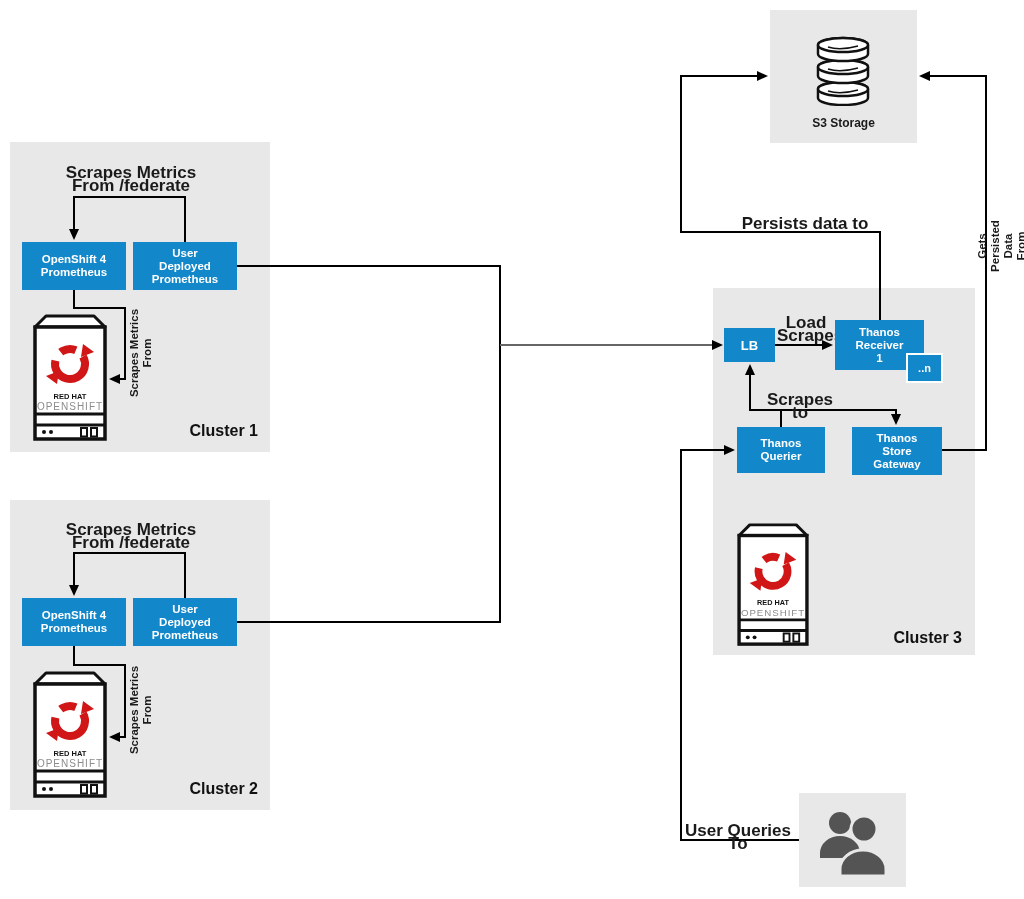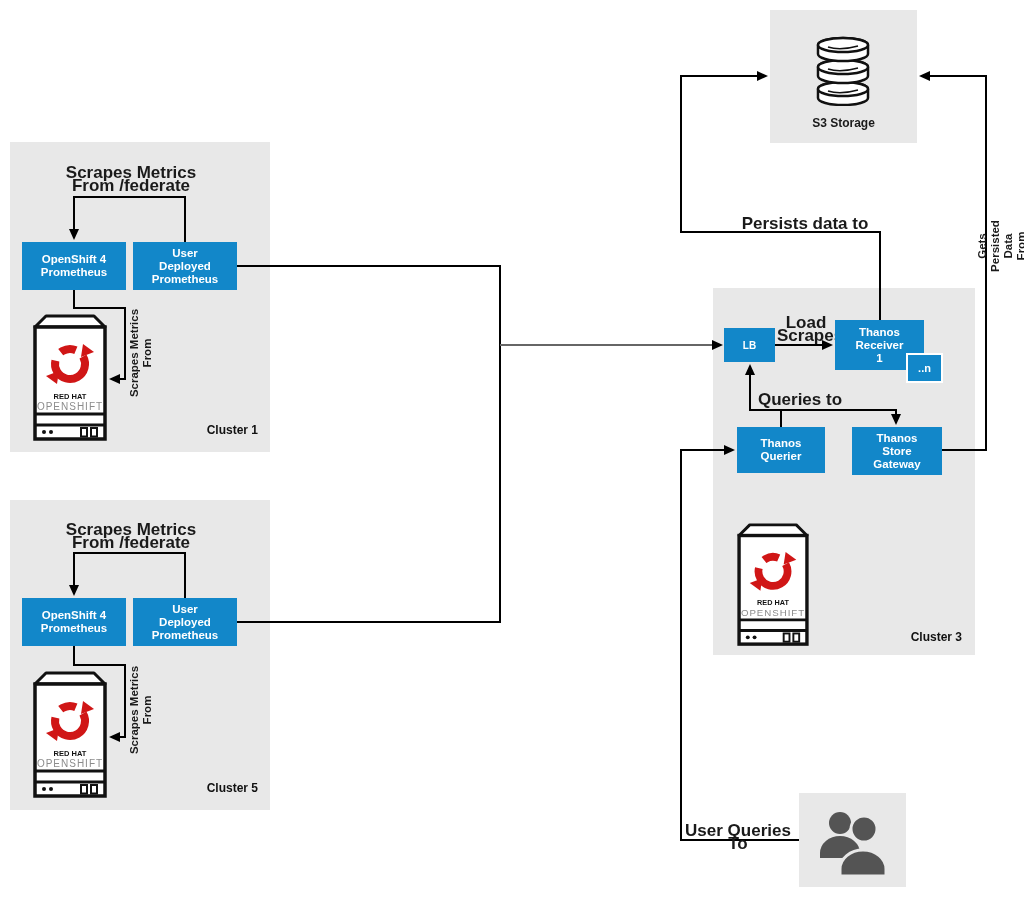--- a/index.html
+++ b/index.html
@@ -8,28 +8,28 @@
     font-family:Liberation Sans, sans-serif;overflow:hidden;
   }
   .zone{position:absolute;background:#e8e8e8;}
   .wires{position:absolute;left:0;top:0;pointer-events:none;}
   .node{
     position:absolute;background:#1287c9;color:#fff;
     display:flex;align-items:center;justify-content:center;
     text-align:center;font-weight:700;font-size:11.5px;line-height:13px;
     white-space:pre-line;
   }
-  .node.lb{font-size:10px;}
+  .node.lb{font-size:13px;}
   .node.nbox{border:2px solid #fff;box-sizing:border-box;font-size:11px;}
   .lbl{
     position:absolute;font-weight:700;font-size:17px;line-height:13px;
     color:#1a1a1a;text-align:center;white-space:pre-line;
   }
   .lbl.right{text-align:right;}
-  .cluster-label{font-size:12px;color:#111;}
+  .cluster-label{font-size:16px;color:#111;}
   .vlbl{
     position:absolute;font-weight:700;font-size:11.5px;line-height:13px;
     color:#1a1a1a;text-align:center;white-space:pre-line;
     transform:translate(-50%,-50%) rotate(-90deg);
   }
   .icon{position:absolute;}
 </style>
 </head>
 <body>
 
@@ -127,35 +127,35 @@
     </g>
     <text x="39" y="88" text-anchor="middle" font-size="7.5" font-weight="bold" fill="#111">RED HAT</text>
     <text x="39" y="99" text-anchor="middle" font-size="10" fill="#8c8c8c" letter-spacing="1">OPENSHIFT</text>
     <line x1="4" y1="103" x2="74" y2="103" stroke="#111" stroke-width="3"></line>
     <line x1="4" y1="114" x2="74" y2="114" stroke="#111" stroke-width="3"></line>
     <circle cx="13" cy="121" r="2" fill="#111"></circle>
       <circle cx="20" cy="121" r="2" fill="#111"></circle>
     <rect x="50" y="117" width="6" height="8.5" fill="none" stroke="#111" stroke-width="2"></rect>
     <rect x="60" y="117" width="6" height="8.5" fill="none" stroke="#111" stroke-width="2"></rect>
   </svg>
-  <div class="lbl cluster-label right" style="left:168px;top:782px;width:90px">Cluster 5</div>
+  <div class="lbl cluster-label right" style="left:168px;top:782px;width:90px">Cluster 2</div>
 
   <div class="lbl" style="left:730px;top:217px;width:150px">Persists data to</div>
   <div class="vlbl" style="left:1002px;top:246px">Gets Persisted
 Data From</div>
   <div class="lbl" style="left:682px;top:824px;width:112px">User Queries To</div>
 
   <div class="node lb" style="left:724px;top:328px;width:51px;height:34px">LB</div>
   <div class="lbl" style="left:777px;top:316px;width:58px">Load
 Scrapes</div>
   <div class="node" style="left:835px;top:320px;width:89px;height:50px">Thanos
 Receiver
 1</div>
   <div class="node nbox" style="left:906px;top:353px;width:37px;height:30px">..n</div>
-  <div class="lbl" style="left:757px;top:393px;width:86px">Queries to</div>
+  <div class="lbl" style="left:757px;top:393px;width:86px">Scrapes to</div>
   <div class="node" style="left:737px;top:427px;width:88px;height:46px">Thanos
 Querier</div>
   <div class="node" style="left:852px;top:427px;width:90px;height:48px">Thanos
 Store
 Gateway</div>
   <svg class="icon" style="left:735px;top:520px" width="76" height="128" viewBox="0 0 78 132">
     <polygon points="4,16 15,5 63,5 74,16" fill="#fff" stroke="#111" stroke-width="3" stroke-linejoin="round"></polygon>
     <rect x="4" y="16" width="70" height="112" fill="#fff" stroke="#111" stroke-width="3.5"></rect>
     <g>
       <circle cx="39" cy="53" r="15" fill="none" stroke="#d01616" stroke-width="8" stroke-dasharray="58 10 16 10" transform="rotate(-30 39 53)"></circle>

